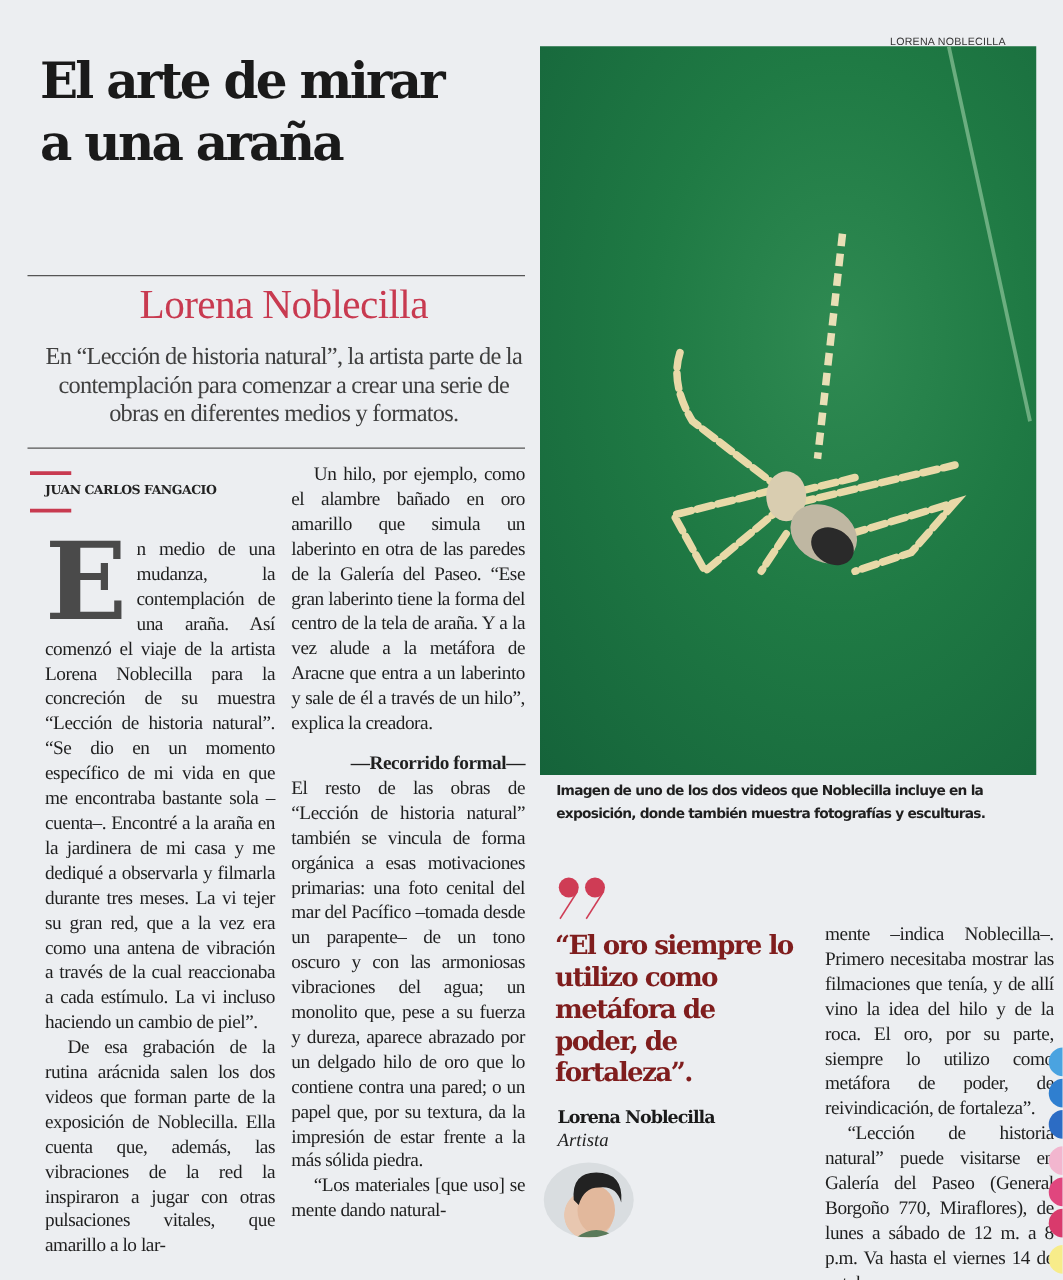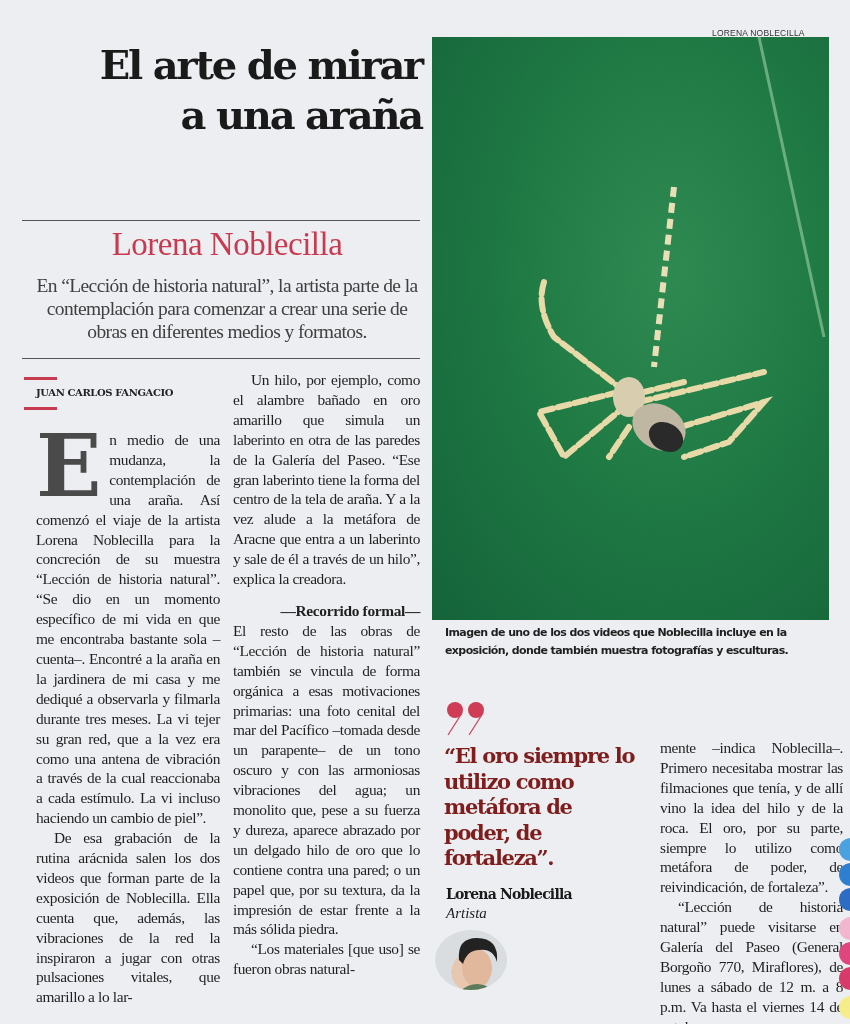--- a/index.html
+++ b/index.html
@@ -1,20 +1,20 @@
 <!DOCTYPE html>
 <html><head>
 <meta charset="utf-8">
 <style>
   html,body{margin:0;padding:0;}
   body{width:850px;height:1024px;background:#eceef1;position:relative;overflow:hidden;
        font-family:"Liberation Serif","DejaVu Serif",serif;color:#1d1d1f;}
   .abs{position:absolute;padding-left:12px;}
   .headline{left:20px;top:40px;width:390px;font-family:"DejaVu Serif",serif;font-weight:bold;
-            font-size:40px;line-height:50px;letter-spacing:-2.2px;color:#1a1a1a;margin:0;text-align:right;}
+            font-size:40px;line-height:50px;letter-spacing:-2.2px;color:#1a1a1a;margin:0;}
   .rule{height:1px;background:#555;left:22px;width:386px;}
   .name{left:22px;top:226px;width:386px;text-align:center;font-size:33px;color:#c83a50;
         letter-spacing:-0.5px;font-family:"Liberation Serif",serif;}
   .deck{left:18px;top:274px;width:394px;text-align:center;font-size:19.5px;line-height:23px;
         letter-spacing:-0.6px;color:#404040;}
   .redbar{width:21px;height:3px;background:#c83a50;left:24px;}
   .byline{left:24px;top:387px;font-family:"DejaVu Serif",serif;font-weight:bold;font-size:10px;
           letter-spacing:-0.4px;color:#222;}
   .col{font-size:15.4px;line-height:19.9px;color:#1f1f1f;letter-spacing:-0.35px;text-align:justify;}
   .col p{margin:0;}
@@ -63,21 +63,21 @@
     <span class="drop">E</span>
     <span>n medio de una mudanza, la contemplación de una araña. Así comenzó el viaje de la artista Lorena Noblecilla para la concreción de su muestra “Lección de historia natural”. “Se dio en un momento específico de mi vida en que me encontraba bastante sola –cuenta–. Encontré a la araña en la jardinera de mi casa y me dediqué a observarla y filmarla durante tres meses. La vi tejer su gran red, que a la vez era como una antena de vibración a través de la cual reaccionaba a cada estímulo. La vi incluso haciendo un cambio de piel”.</span>
   </p>
   <p class="ind">De esa grabación de la rutina arácnida salen los dos videos que forman parte de la exposición de Noblecilla. Ella cuenta que, además, las vibraciones de la red la inspiraron a jugar con otras pulsaciones vitales, que amarillo a lo lar-</p>
 </div>
 
 <div class="abs col col2">
   <p class="ind">Un hilo, por ejemplo, como el alambre bañado en oro amarillo que simula un laberinto en otra de las paredes de la Galería del Paseo. “Ese gran laberinto tiene la forma del centro de la tela de araña. Y a la vez alude a la metáfora de Aracne que entra a un laberinto y sale de él a través de un hilo”, explica la creadora.</p>
   <p class="sub">—Recorrido formal—</p>
   <p>El resto de las obras de “Lección de historia natural” también se vincula de forma orgánica a esas motivaciones primarias: una foto cenital del mar del Pacífico –tomada desde un parapente– de un tono oscuro y con las armoniosas vibraciones del agua; un monolito que, pese a su fuerza y dureza, aparece abrazado por un delgado hilo de oro que lo contiene contra una pared; o un papel que, por su textura, da la impresión de estar frente a la más sólida piedra.</p>
-  <p class="ind">“Los materiales [que uso] se fueron obras natural-</p>
+  <p class="ind">“Los materiales [que uso] se mente dando natural-</p>
 </div>
 
 <div class="abs credit">LORENA NOBLECILLA</div>
 <div class="abs photo" title="Araña sobre su tela con fondo verde">
   <svg width="385" height="583" viewBox="0 0 385 583">
     <line x1="315" y1="0" x2="380" y2="300" stroke="#9fd0a8" stroke-width="3" opacity="0.6"></line>
     <line x1="230" y1="150" x2="210" y2="330" stroke="#e9dfb6" stroke-width="6" stroke-dasharray="10 6"></line>
     <g stroke="#e8d9a8" stroke-width="6" fill="none" stroke-linecap="round" stroke-dasharray="12 5">
       <path d="M100 245 Q92 270 110 300 L175 350"></path>
       <path d="M175 355 L95 375 L120 420 L180 370"></path>

